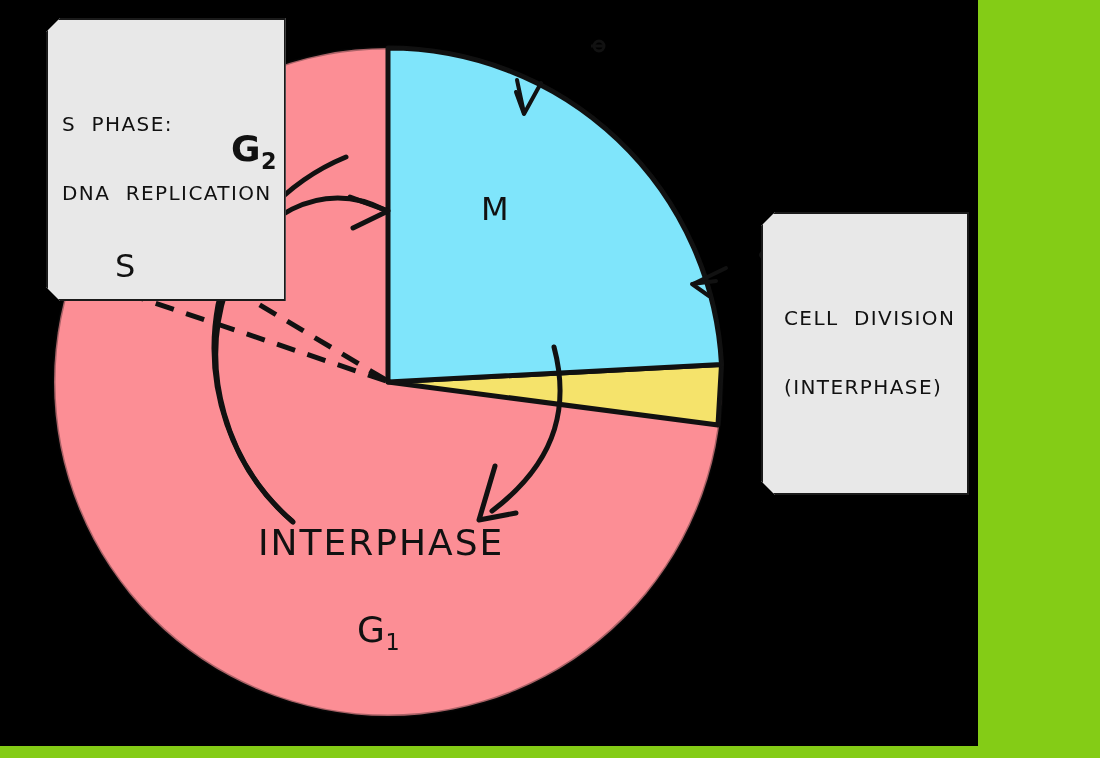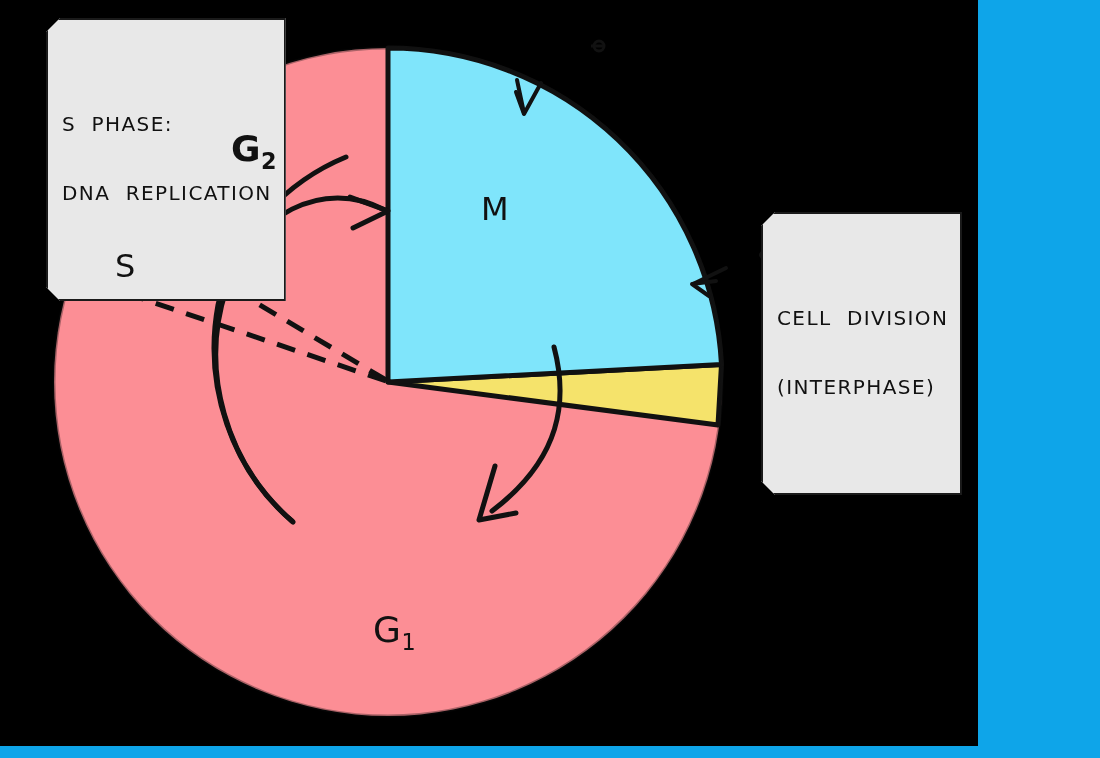--- a/index.html
+++ b/index.html
@@ -4,21 +4,21 @@
 <style>
   html, body {
     margin: 0;
     padding: 0;
     background: #ffffff;
   }
   #page {
     position: relative;
     width: 1100px;
     height: 758px;
-    background: #0ea5e9;
+    background: #84cc16;
     overflow: hidden;
     font-family: "DejaVu Sans", sans-serif;
   }
   #canvas-bg {
     position: absolute;
     left: 0;
     top: 0;
     width: 978px;
     height: 746px;
     background: #000000;
@@ -52,30 +52,31 @@
     left: 46px; top: 18px;
     clip-path: polygon(0 14px, 14px 0, 100% 0, 100% 100%, 14px 100%, 0 calc(100% - 14px));
   }
   #callout-mitosis {
     left: 593px; top: 4px;
     clip-path: polygon(0 14px, 14px 0, 100% 0, 100% 100%, 14px 100%, 0 calc(100% - 14px));
   }
   #callout-cytokinesis {
     left: 761px; top: 212px;
     clip-path: polygon(0 14px, 14px 0, 100% 0, 100% 100%, 14px 100%, 0 calc(100% - 14px));
+    padding-left: 7px;
   }
   .sector-label {
     position: absolute;
     color: #111111;
     font-family: "DejaVu Sans", sans-serif;
     white-space: pre;
     user-select: none;
   }
   #label-g2 { left: 231px; top: 128px; font-size: 36px; letter-spacing: 0.5px; font-weight: bold; }
-  #label-g1 { left: 357px; top: 609px; font-size: 36px; letter-spacing: 0.5px; margin-left: 16px; }
+  #label-g1 { left: 357px; top: 609px; font-size: 36px; letter-spacing: 0.5px; }
   #label-s  { left: 115px; top: 247px; font-size: 32px; }
   #label-m  { left: 481px; top: 190px; font-size: 32px; }
   #label-interphase {
     left: 258px; top: 522px;
     font-size: 36px; letter-spacing: 2px;
   }
   .sub {
     font-size: 0.62em;
     vertical-align: sub;
     letter-spacing: 0;
@@ -145,14 +146,15 @@
   </div>
 
   <div class="sector-label" id="label-g2"><span>G</span><span class="sub">2</span></div>
 
   <div class="sector-label" id="label-g1"><span>G</span><span class="sub">1</span></div>
 
   <div class="sector-label" id="label-s">S</div>
 
   <div class="sector-label" id="label-m">M</div>
 
+  <div class="sector-label" id="label-interphase">INTERPHASE</div>
 
 </div>
 
 </body></html>

